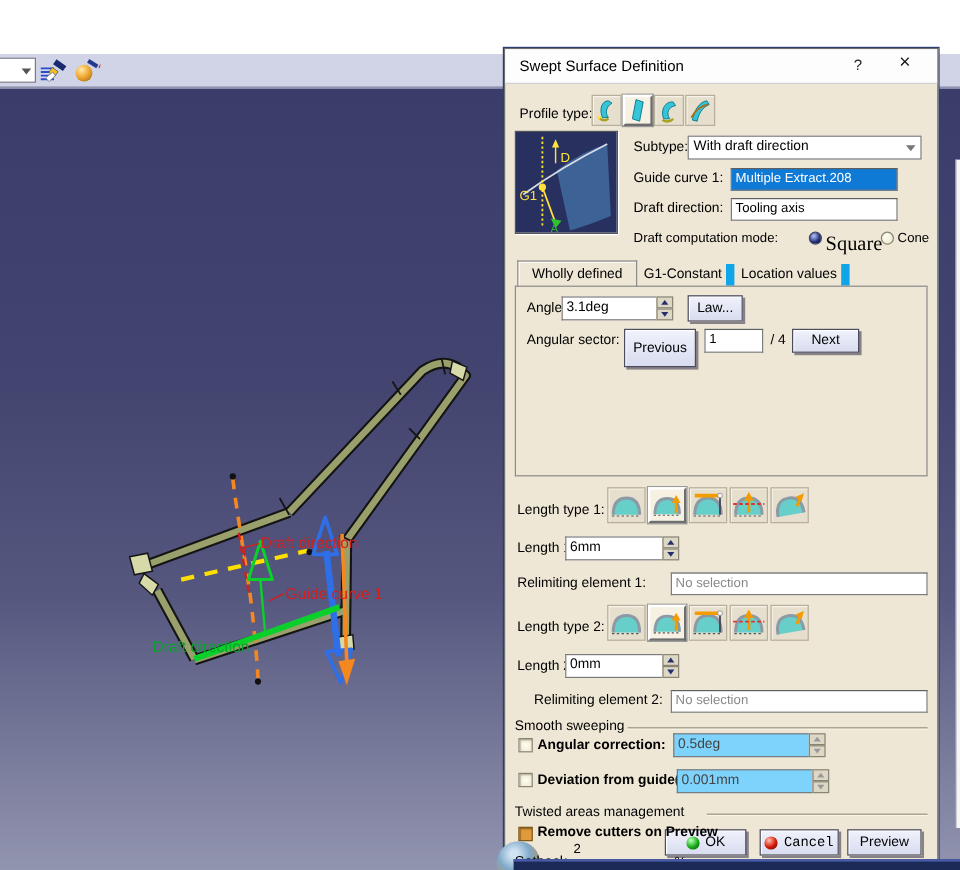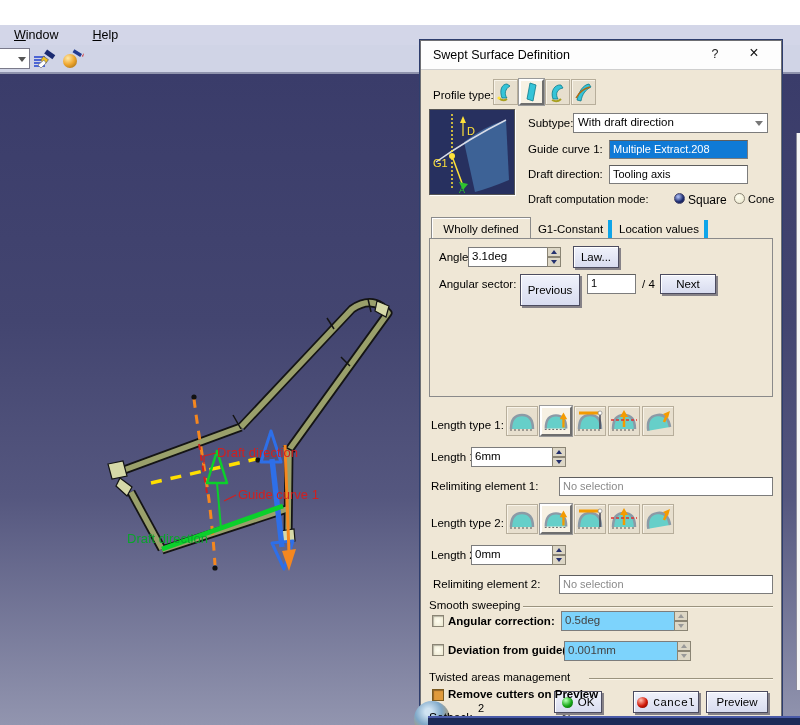--- a/index.html
+++ b/index.html
@@ -60,39 +60,35 @@
         box-shadow:inset 1px 1px 0 #f8f3e8;display:flex;align-items:center;justify-content:center;box-sizing:border-box;cursor:default;}
   .dbtn.on{background:#f7f1e3;border:2px solid;border-color:#fff #6e6e6e #6e6e6e #fff;box-shadow:0 0 0 1px #9a9a9a;}
   .chk{position:absolute;width:12px;height:12px;background:radial-gradient(#fffdf0,#ece8d0);border:1px solid #8a8474;
        box-shadow:inset 1px 1px 1px rgba(0,0,0,.25);box-sizing:border-box;}
   .chk.on{background:#e09a3c;border:1px solid #7a5a20;box-shadow:inset 1px 1px 1px rgba(0,0,0,.35);}
   .radio{position:absolute;width:11px;height:11px;border-radius:50%;box-sizing:border-box;}
   .radio.on{background:radial-gradient(circle at 35% 30%,#9fb0e8 10%,#1c2b70 60%,#0e173c 100%);border:1px solid #43436a;}
   .radio.off{background:radial-gradient(circle at 35% 30%,#fffef2,#e9e5c9);border:1px solid #8a8474;}
   .tab{position:absolute;display:flex;align-items:center;justify-content:center;font-size:11.5px;box-sizing:border-box;cursor:default;}
   .tab.active{border:1px solid #8a8a8a;border-bottom:none;background:#efe7d6;box-shadow:inset 1px 1px 0 #fff;}
-  .tab.plain{border-right:4px solid #0ea5e9;}
+  .tab.plain{border-right:7px solid #0ea5e9;}
   .tabframe{position:absolute;border:1px solid #8a8a8a;box-sizing:border-box;}
   .rule{position:absolute;height:1px;background:#9a937f;box-shadow:0 1px 0 #fbf6ea;}
   .bstrip{left:428px;top:716px;width:372px;height:9px;background:#1c2a58;border-top:2px solid #4a5ba8;z-index:9;box-sizing:border-box;}
   .gball{position:absolute;width:36px;height:36px;border-radius:50%;
          background:radial-gradient(circle at 40% 30%,#cfe3f2 10%,#7fa8c8 40%,#b8925a 75%,#6a4a22 100%);}
   svg text{font-family:"Liberation Sans",sans-serif;}
 </style>
 </head>
 <body>
 
 <div class="window">
 
   <div class="abs" style="left:0;top:0;width:800px;height:25px;background:#fff;"></div>
 
-  <div class="abs menubar">
-    <span class="menuitem"><span class="ul">W</span><span>indow</span></span>
-    <span class="menuitem"><span class="ul">H</span><span>elp</span></span>
-  </div>
 
   <div class="abs toolbar">
     <div class="combo">
         <span class="chev"></span>
       </div>
     <svg class="abs" style="left:33px;top:3px;" width="24" height="22" viewBox="0 0 24 22">
       <g stroke="#2a4ad0" stroke-width="1.6">
         <line x1="1" y1="9" x2="12" y2="9"></line>
           <line x1="1" y1="12" x2="12" y2="12"></line>
         <line x1="1" y1="15" x2="12" y2="15"></line>
@@ -227,21 +223,21 @@
       <span>With draft direction</span>
       <span class="chev"></span>
     </div>
     <span class="lbl" style="left:107px;top:102px;">Guide curve 1:</span>
     <div class="fld sel" style="left:188px;top:99px;width:139px;height:19px;">Multiple Extract.208</div>
     <span class="lbl" style="left:107px;top:127px;">Draft direction:</span>
     <div class="fld" style="left:188px;top:124px;width:139px;height:19px;">Tooling axis</div>
 
     <span class="lbl" style="left:107px;top:152px;font-size:11px;">Draft computation mode:</span>
     <span class="radio on" style="left:253px;top:152px;"></span>
-    <span class="lbl" style="left:267px;top:152px;font-size:12px;">Square</span>
+    <span class="lbl" style="left:267px;top:152px;font-size:17px;font-family:Liberation Serif, serif;">Square</span>
     <span class="radio off" style="left:313px;top:152px;"></span>
     <span class="lbl" style="left:327px;top:152px;font-size:11px;">Cone</span>
 
     <div class="tab active" style="left:10px;top:176px;width:100px;height:22px;">
         <span>Wholly defined</span>
       </div>
     <div class="tab plain" style="left:112px;top:179px;width:79px;height:18px;">
         <span>G1-Constant</span>
       </div>
     <div class="tab plain" style="left:193px;top:179px;width:94px;height:18px;">
@@ -379,21 +375,21 @@
     </div>
 
     <span class="lbl" style="left:10px;top:508px;">Length 2:</span>
     <div class="spin" style="left:50px;top:504px;width:95px;height:20px;">
       <div class="sf">0mm</div>
       <div class="sb">
           <div class="su"></div>
           <div class="sd"></div>
         </div>
     </div>
-    <span class="lbl" style="left:12px;top:537px;">Relimiting element 2:</span>
+    <span class="lbl" style="left:24px;top:537px;">Relimiting element 2:</span>
     <div class="fld ph" style="left:138px;top:534px;width:214px;height:19px;">No selection</div>
 
     <span class="lbl" style="left:8px;top:558px;">Smooth sweeping</span>
     <div class="rule" style="left:102px;top:565px;width:250px;"></div>
     <span class="chk" style="left:11px;top:574px;"></span>
     <span class="lbl bold" style="left:27px;top:574px;">Angular correction:</span>
     <div class="spin dis" style="left:140px;top:570px;width:127px;height:20px;">
       <div class="sf">0.5deg</div>
       <div class="sb">
           <div class="su"></div>
@@ -413,21 +409,21 @@
     <span class="lbl" style="left:8px;top:630px;">Twisted areas management</span>
     <div class="rule" style="left:168px;top:637px;width:184px;"></div>
     <span class="chk on" style="left:11px;top:648px;"></span>
     <span class="lbl bold" style="left:27px;top:647px;z-index:8;">Remove cutters on Preview</span>
 
     <div class="gball" style="left:-7px;top:660px;"></div>
     <span class="lbl" style="left:8px;top:670px;font-size:12px;">Setback</span>
     <span class="lbl" style="left:57px;top:661px;font-size:11px;">2</span>
     <span class="lbl" style="left:141px;top:672px;font-size:11px;">%</span>
 
-    <div class="b3" style="left:133px;top:650px;width:48px;height:22px;">
+    <div class="b3" style="left:133px;top:650px;width:68px;height:22px;">
       <span class="sphere g"></span>
       <span>OK</span>
     </div>
     <div class="b3" style="left:212px;top:650px;width:66px;height:22px;font-family:Liberation Mono, monospace;">
       <span class="sphere r"></span>
       <span>Cancel</span>
     </div>
     <div class="b3" style="left:285px;top:650px;width:62px;height:22px;">
       <span>Preview</span>
     </div>

